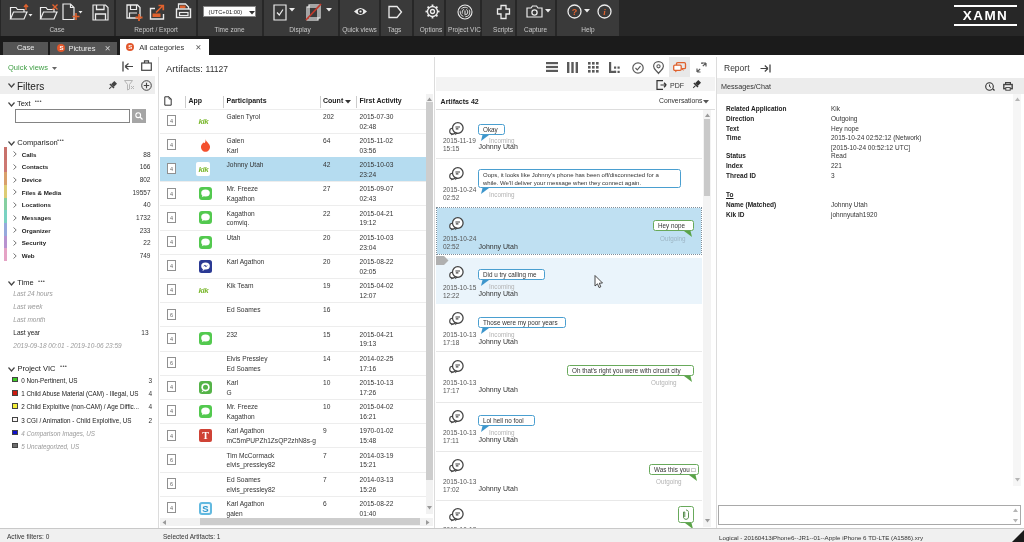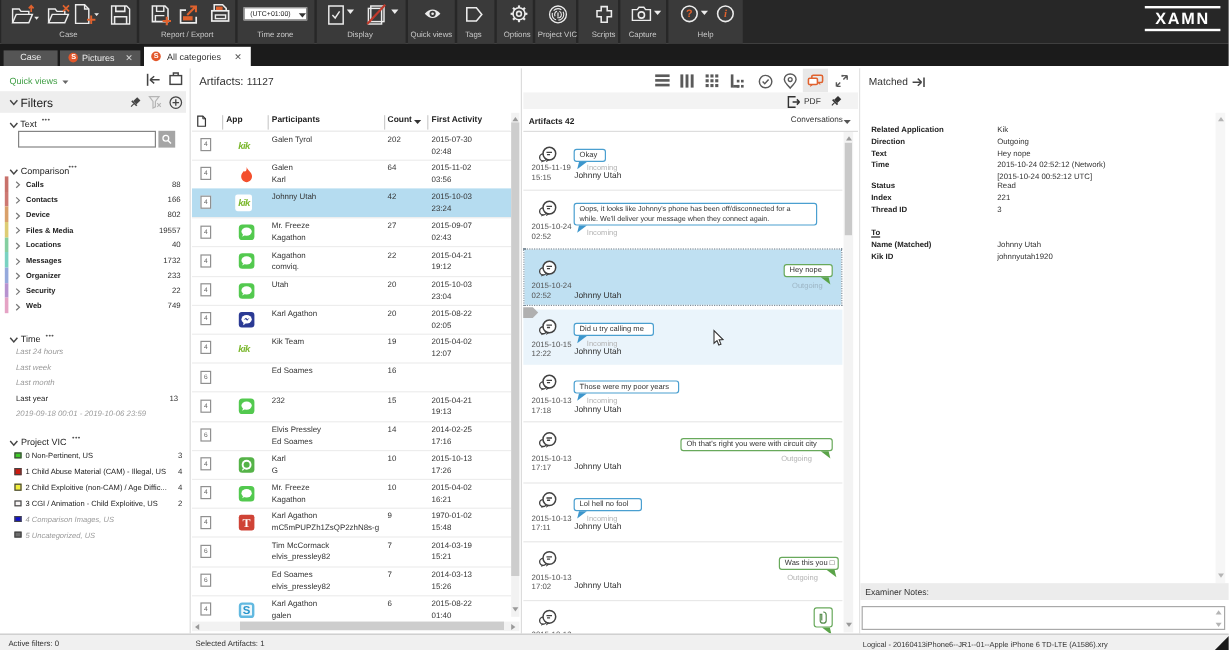--- a/index.html
+++ b/index.html
@@ -737,25 +737,38 @@
         <path d="M0 4 L5 4 L2.5 0.5 Z" fill="#9a9a9a"></path>
       </svg>
 <div class="ab" style="left:0.5px;top:9px;width:6.5px;height:77px;background:#c9c9c9"></div>
 <svg style="left:1.5px;top:409px" width="5" height="4" viewBox="0 0 5 4">
         <path d="M0 0 L5 0 L2.5 3.5 Z" fill="#9a9a9a"></path>
       </svg>
     </div>
 </div>
 <div class="ab" style="left:715.5px;top:57px;width:1px;height:471px;background:#dcdcdc"></div>
 <div class="ab" style="left:717px;top:57px;width:307px;height:471px;background:#fff">
-<div class="ab" style="left:7px;top:5.5px;font-size:8.5px;color:#333">Matched</div>
+<div class="ab" style="left:7px;top:5.5px;font-size:8.5px;color:#333">Report</div>
 <svg style="left:43px;top:7px" width="11" height="9" viewBox="0 0 11 9">
       <path d="M0.5 4.5 L8 4.5 M8 4.5 L4.8 1.5 M8 4.5 L4.8 7.5" fill="none" stroke="#444" stroke-width="1.2"></path>
       <path d="M10 0.5 L10 8.5" stroke="#444" stroke-width="1.3"></path>
     </svg>
+<div class="ab" style="left:0;top:20.5px;width:307px;height:16.5px;background:#ececec">
+<div class="ab" style="left:4px;top:4.5px;font-size:7.2px;color:#333">Messages/Chat</div>
+<svg style="left:268px;top:4px" width="10" height="9" viewBox="0 0 10 9">
+        <circle cx="4.5" cy="4.5" r="3.8" fill="none" stroke="#333" stroke-width="1.1"></circle>
+        <path d="M4.5 2.5 L4.5 4.5 L6 5.5" fill="none" stroke="#333" stroke-width="1"></path>
+        <path d="M8 7 L9.5 8.5" stroke="#333" stroke-width="1.2"></path>
+      </svg>
+<svg style="left:286px;top:4px" width="10" height="9" viewBox="0 0 10 9">
+        <path d="M2.6 2.5 L2.6 0.6 L7.4 0.6 L7.4 2.5" fill="none" stroke="#444" stroke-width="1.2"></path>
+        <rect x="0.8" y="2.5" width="8.4" height="4.2" fill="none" stroke="#444" stroke-width="1.4"></rect>
+        <rect x="2.8" y="5.6" width="4.4" height="2.6" fill="#fff" stroke="#444" stroke-width="1"></rect>
+      </svg>
+</div>
 <div class="ab" style="left:9px;top:48.2px;font-size:6.5px;font-weight:bold;color:#222;white-space:nowrap">Related Application</div>
 <div class="ab" style="left:114px;top:48.2px;font-size:6.5px;color:#333;white-space:nowrap">Kik</div>
 <div class="ab" style="left:9px;top:58px;font-size:6.5px;font-weight:bold;color:#222;white-space:nowrap">Direction</div>
 <div class="ab" style="left:114px;top:58px;font-size:6.5px;color:#333;white-space:nowrap">Outgoing</div>
 <div class="ab" style="left:9px;top:67.6px;font-size:6.5px;font-weight:bold;color:#222;white-space:nowrap">Text</div>
 <div class="ab" style="left:114px;top:67.6px;font-size:6.5px;color:#333;white-space:nowrap">Hey nope</div>
 <div class="ab" style="left:9px;top:77.1px;font-size:6.5px;font-weight:bold;color:#222;white-space:nowrap">Time</div>
 <div class="ab" style="left:114px;top:77.1px;font-size:6.5px;color:#333;white-space:nowrap">2015-10-24 02:52:12 (Network)</div>
 <div class="ab" style="left:114px;top:86.7px;font-size:6.5px;color:#333;white-space:nowrap">[2015-10-24 00:52:12 UTC]</div>
 <div class="ab" style="left:9px;top:95.4px;font-size:6.5px;font-weight:bold;color:#222;white-space:nowrap">Status</div>
@@ -770,23 +783,20 @@
 <div class="ab" style="left:9px;top:153.7px;font-size:6.5px;font-weight:bold;color:#222;white-space:nowrap">Kik ID</div>
 <div class="ab" style="left:114px;top:153.7px;font-size:6.5px;color:#333;white-space:nowrap">johnnyutah1920</div>
 <div class="ab" style="left:296px;top:37px;width:7.5px;height:392px;background:#f6f6f6">
 <svg style="left:1.5px;top:3px" width="5" height="4" viewBox="0 0 5 4">
         <path d="M0 4 L5 4 L2.5 0.5 Z" fill="#b5b5b5"></path>
       </svg>
 <svg style="left:1.5px;top:384px" width="5" height="4" viewBox="0 0 5 4">
         <path d="M0 0 L5 0 L2.5 3.5 Z" fill="#b5b5b5"></path>
       </svg>
     </div>
-<div class="ab" style="left:0;top:429px;width:307px;height:14px;background:#ececec">
-<div class="ab" style="left:4px;top:3px;font-size:7.2px;color:#333">Examiner Notes:</div>
-    </div>
 <div class="ab" style="left:1px;top:448px;width:303px;height:20px;background:#fff;border:1px solid #a9a9a9">
 <svg style="left:294px;top:2px" width="5" height="4" viewBox="0 0 5 4">
         <path d="M0 4 L5 4 L2.5 0.5 Z" fill="#b5b5b5"></path>
       </svg>
 <svg style="left:294px;top:13px" width="5" height="4" viewBox="0 0 5 4">
         <path d="M0 0 L5 0 L2.5 3.5 Z" fill="#b5b5b5"></path>
       </svg>
     </div>
 </div>
 <div class="ab" style="left:0;top:528px;width:1024px;height:14px;background:#f0f0f0;border-top:1px solid #c9c9c9">

